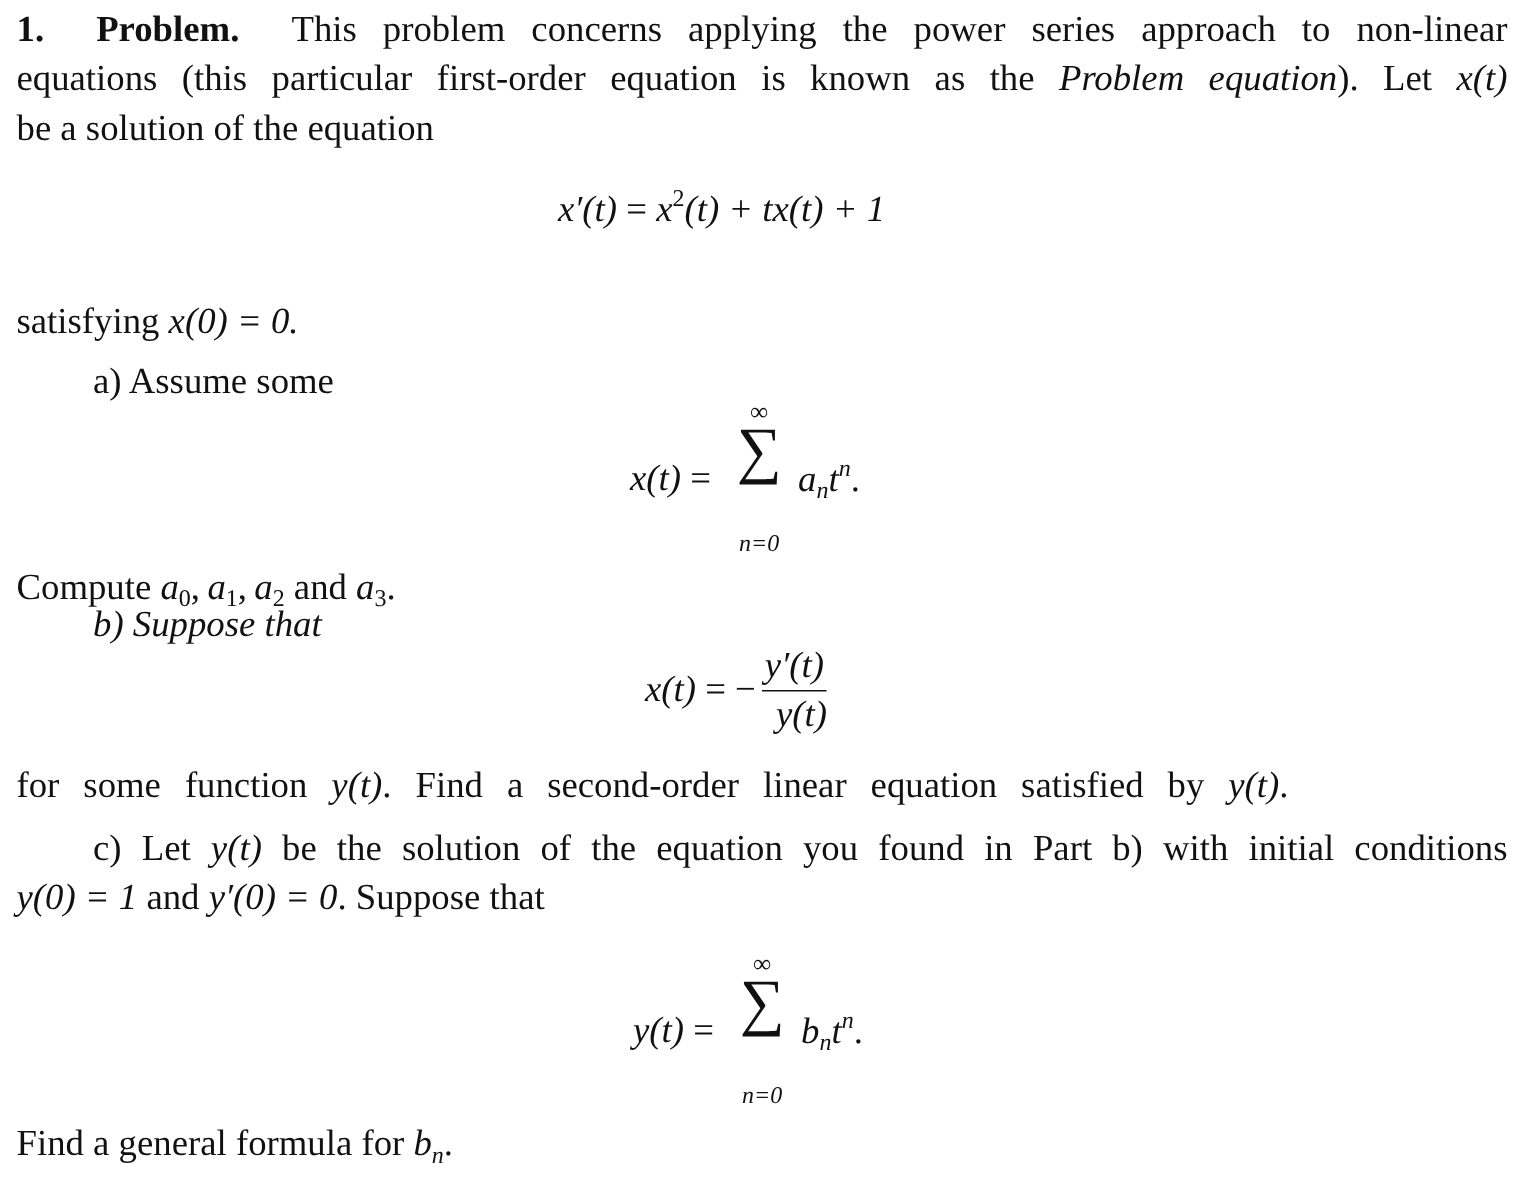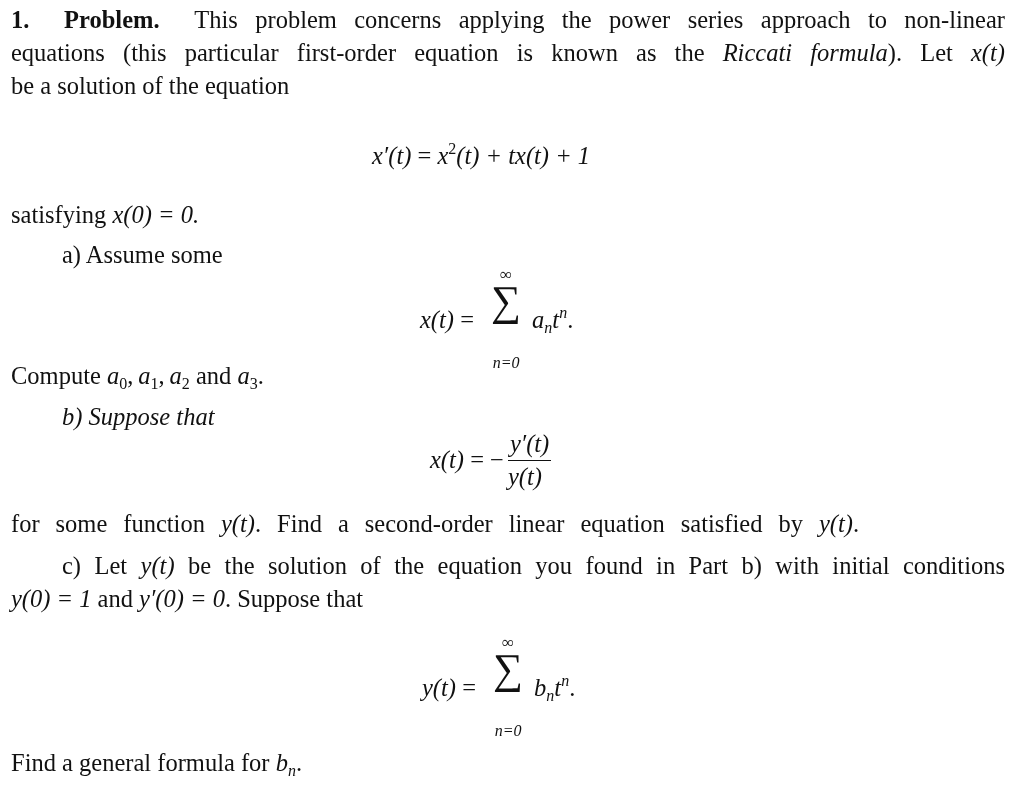--- a/index.html
+++ b/index.html
@@ -62,45 +62,45 @@
     }
     .sum-block .sub-lim {
       display: block;
       font-size: 16px;
       line-height: 18px;
       margin-top: 34px;
     }
     .frac {
       display: inline-block;
       vertical-align: middle;
-      text-align: left;
+      text-align: right;
       margin-left: 4px;
     }
     .frac .num {
       display: block;
       padding: 0 2px 3px 2px;
       border-bottom: 1.3px solid #111;
     }
     .frac .den {
       display: block;
       padding-top: 4px;
     }
   </style>
 </head>
 <body>
 
 <div class="line justify" style="top:8px;">
   <b class="head">1.</b>&nbsp;&nbsp;<b class="head">Problem.</b>&nbsp;&nbsp;<span>This problem concerns applying the power series approach to non-linear</span>
 </div>
 <div class="line justify" style="top:41px;">
-  <span>equations (this particular first-order equation is known as the </span><i>Riccati formula</i><span>). Let </span><span class="m">x(t)</span>
+  <span>equations (this particular first-order equation is known as the </span><i>Problem equation</i><span>). Let </span><span class="m">x(t)</span>
 </div>
 <div class="line" style="top:74px;">be a solution of the equation</div>
 
-<div class="display" style="left:372px; top:144px;">
+<div class="display" style="left:372px; top:128px;">
   <span class="m">x′(t)</span>
   <span class="rm">=</span>
   <span class="m">x</span><sup class="rm">2</sup><span class="m">(t) + tx(t) + 1</span>
 </div>
 
 <div class="line" style="top:203px;">
   <span>satisfying </span><span class="m">x(0) = 0.</span>
 </div>
 
 <div class="line indent" style="top:243px;">
@@ -110,21 +110,21 @@
 <div class="display" style="left:420px; top:268px;">
   <span class="m" style="vertical-align:middle;">x(t)</span>
   <span class="rm" style="vertical-align:middle;">=</span>
   <span class="sum-block">
     <span class="sup-lim">∞</span>
     <span class="sigma">∑</span>
     <span class="sub-lim m">n=0</span>
   </span><span style="vertical-align:middle;"><span class="m">a</span><sub class="m">n</sub><span class="m">t</span><sup class="m">n</sup><span>.</span></span>
 </div>
 
-<div class="line" style="top:364px;">
+<div class="line" style="top:380px;">
   <span>Compute </span><span class="m">a</span><sub>0</sub>, <span class="m">a</span><sub>1</sub>, <span class="m">a</span><sub>2</sub><span> and </span><span class="m">a</span><sub>3</sub><span>.</span>
 </div>
 
 <div class="line indent" style="top:405px;font-style:italic;">
   <span>b)</span> <span>Suppose that</span>
 </div>
 
 <div class="display" style="left:430px; top:432px;">
   <span class="m" style="vertical-align:middle;">x(t)</span>
   <span class="rm" style="vertical-align:middle;">=</span>

